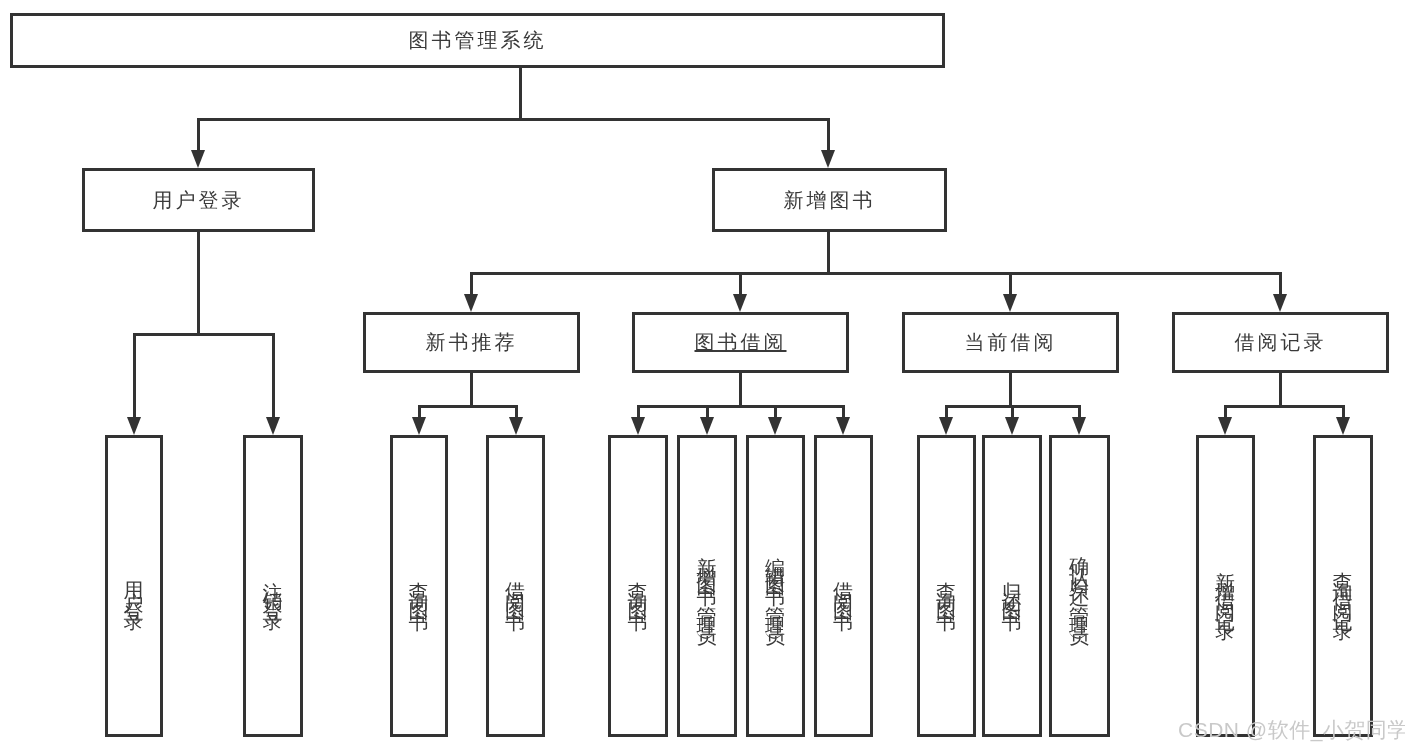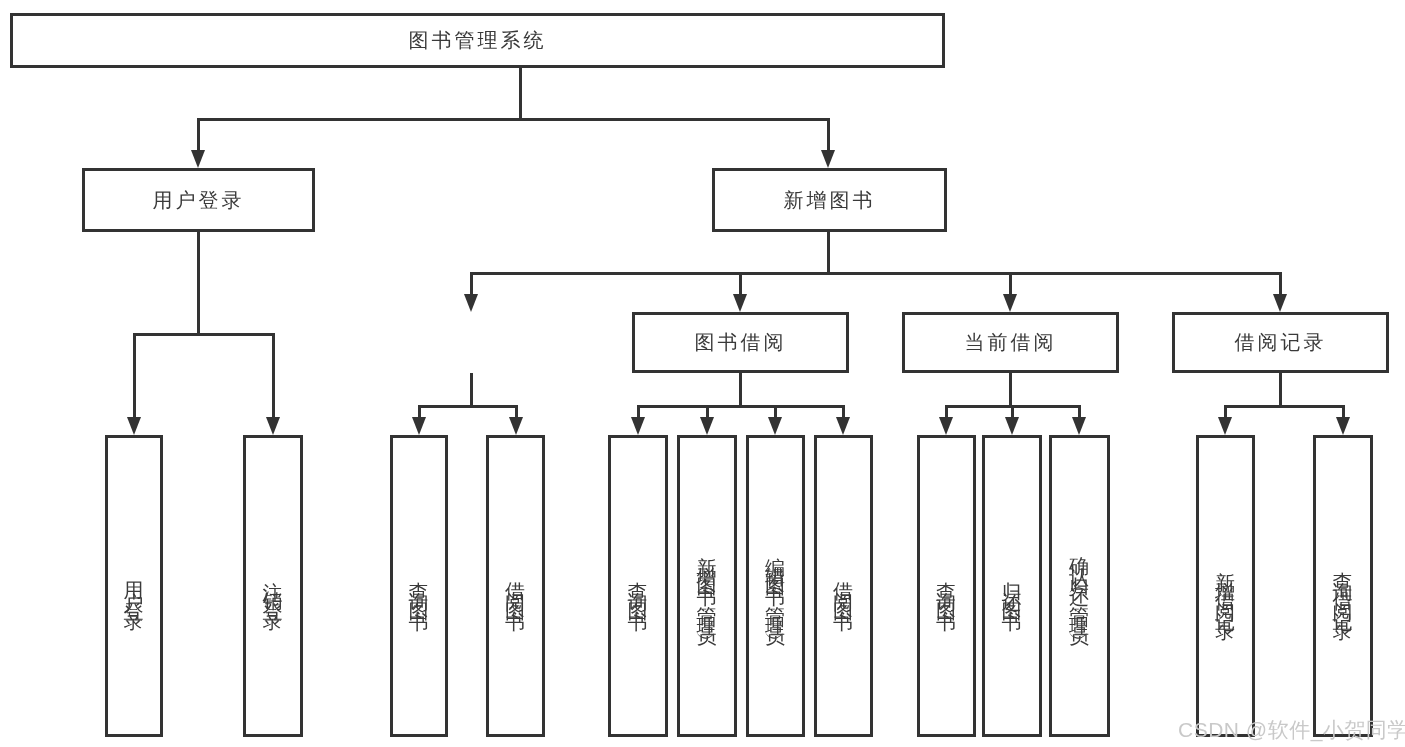--- a/index.html
+++ b/index.html
@@ -62,21 +62,24 @@
   <div class="hline" style="left:470px; top:272px; width:812px; height:3px;"></div>
   <div class="vline" style="left:470px; top:272px; width:3px; height:24px;"></div>
   <div class="arrow" style="left:464px; top:294px;"></div>
   <div class="vline" style="left:739px; top:272px; width:3px; height:24px;"></div>
   <div class="arrow" style="left:733px; top:294px;"></div>
   <div class="vline" style="left:1009px; top:272px; width:3px; height:24px;"></div>
   <div class="arrow" style="left:1003px; top:294px;"></div>
   <div class="vline" style="left:1279px; top:272px; width:3px; height:24px;"></div>
   <div class="arrow" style="left:1273px; top:294px;"></div>
 
-  <div class="box hbox" style="left:632px; top:312px; width:217px; height:61px;">
+  <div class="box hbox" style="left:363px; top:312px; width:217px; height:61px;">
+    <span>新书推荐</span>
+  </div>
+  <div class="box hbox" style="left:632px; top:312px; width:217px; height:61px;text-decoration:underline;">
     <span>图书借阅</span>
   </div>
   <div class="box hbox" style="left:1172px; top:312px; width:217px; height:61px;">
     <span>借阅记录</span>
   </div>
   <div class="box hbox" style="left:902px; top:312px; width:217px; height:61px;">
     <span>当前借阅</span>
   </div>
 
   <div class="vline" style="left:470px; top:373px; width:3px; height:34px;"></div>

